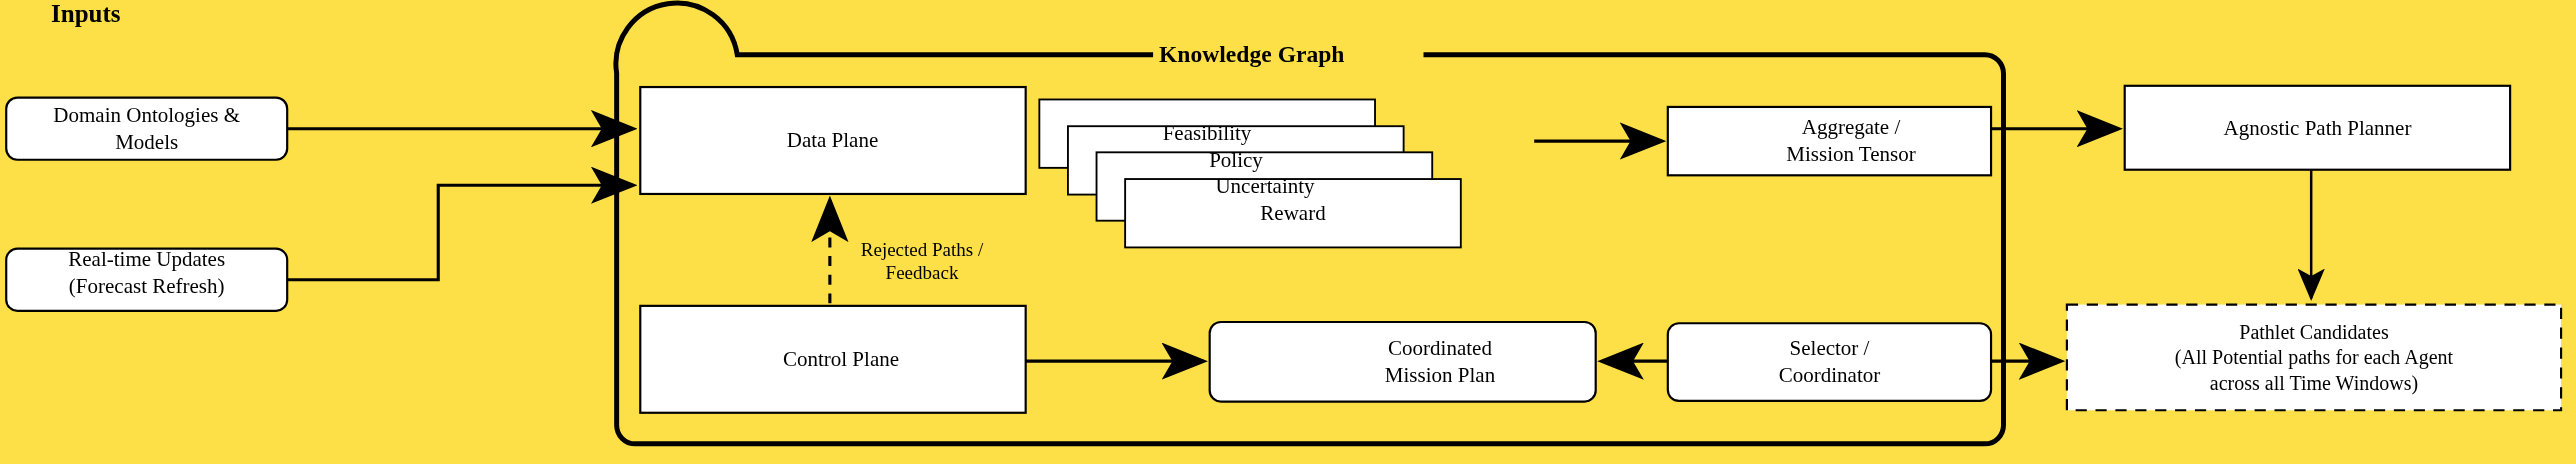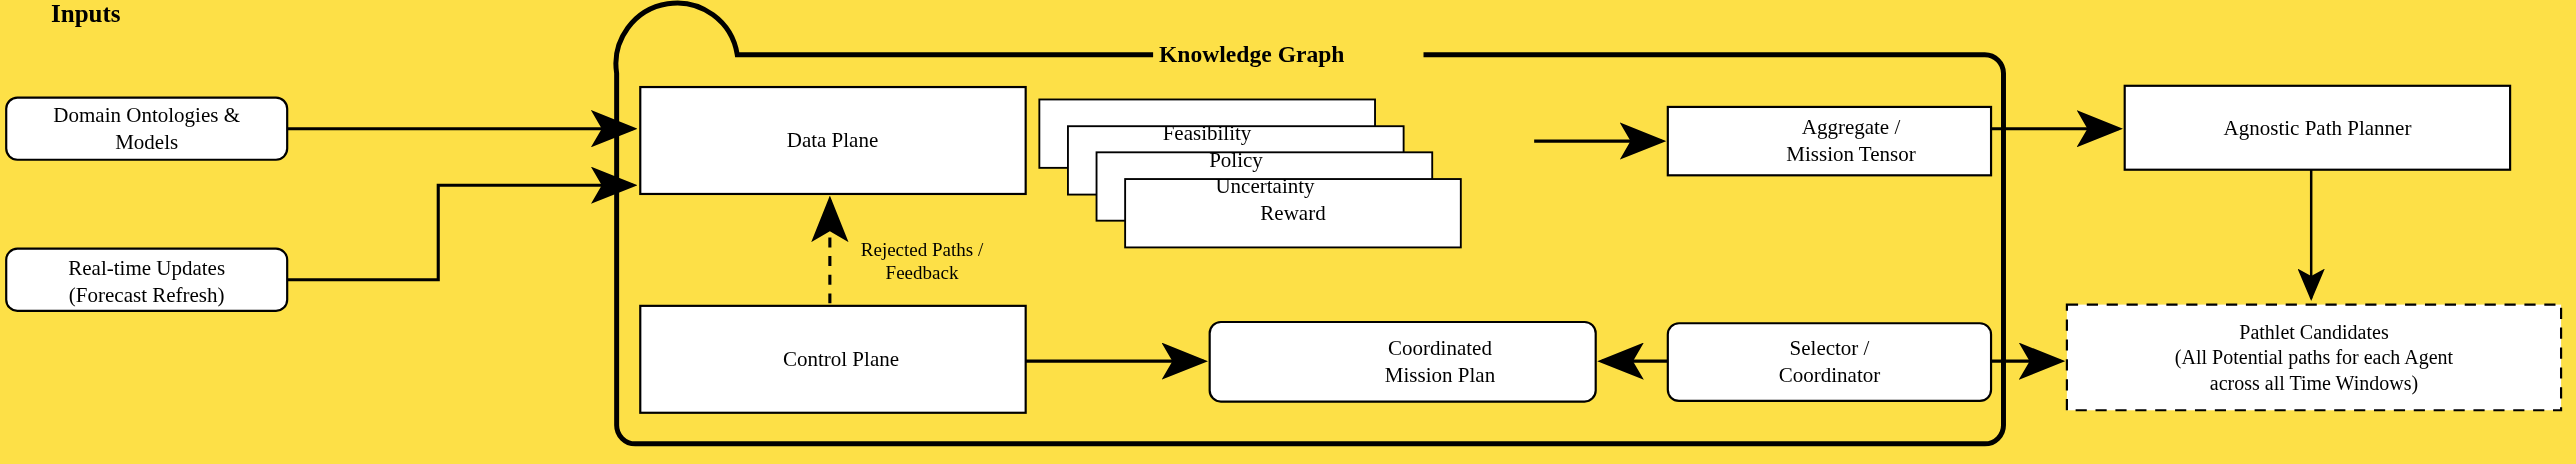--- a/index.html
+++ b/index.html
@@ -75,21 +75,21 @@
     <path d="M 3203 581 L 3315 581" fill="none" stroke="#000" stroke-width="5" marker-end="url(#ahd)"></path>
 
     <path d="M 1335 488 L 1335 322" fill="none" stroke="#000" stroke-width="5" stroke-dasharray="16,14" marker-end="url(#ahd)"></path>
   </svg>
 
   <div class="hdr" style="left:51px;top:0px;font-size:25px;">Inputs</div>
 
   <div class="hdr" style="left:1159px;top:41px;font-size:23.6px;">Knowledge Graph</div>
 
   <div class="nodeText nt-34" style="left:6.2px;top:98px;width:281px;height:62px;">Domain Ontologies &amp;<br>Models</div>
-  <div class="nodeText nt-34" style="left:6.2px;top:257px;width:281px;height:50px;">Real-time Updates<br>(Forecast Refresh)</div>
+  <div class="nodeText nt-34" style="left:6.2px;top:248px;width:281px;height:50px;">Real-time Updates<br>(Forecast Refresh)</div>
 
   <div class="nodeText nt-34" style="left:640px;top:87px;width:385px;height:107px;">Data Plane</div>
   <div class="nodeText nt-34" style="left:640px;top:306px;width:402px;height:107px;">Control Plane</div>
 
   <div class="nodeText nt-34" style="left:1039px;top:99px;width:336px;height:68px;">Feasibility</div>
   <div class="nodeText nt-34" style="left:1068px;top:126px;width:336px;height:68px;">Policy</div>
   <div class="nodeText nt-34" style="left:1097px;top:152px;width:336px;height:68px;">Uncertainty</div>
   <div class="nodeText nt-34" style="left:1125px;top:179px;width:336px;height:68px;">Reward</div>
 
   <div class="nodeText nt-34" style="left:1668px;top:107px;width:310px;height:68px;margin-left:28px;">Aggregate /<br>Mission Tensor</div>

